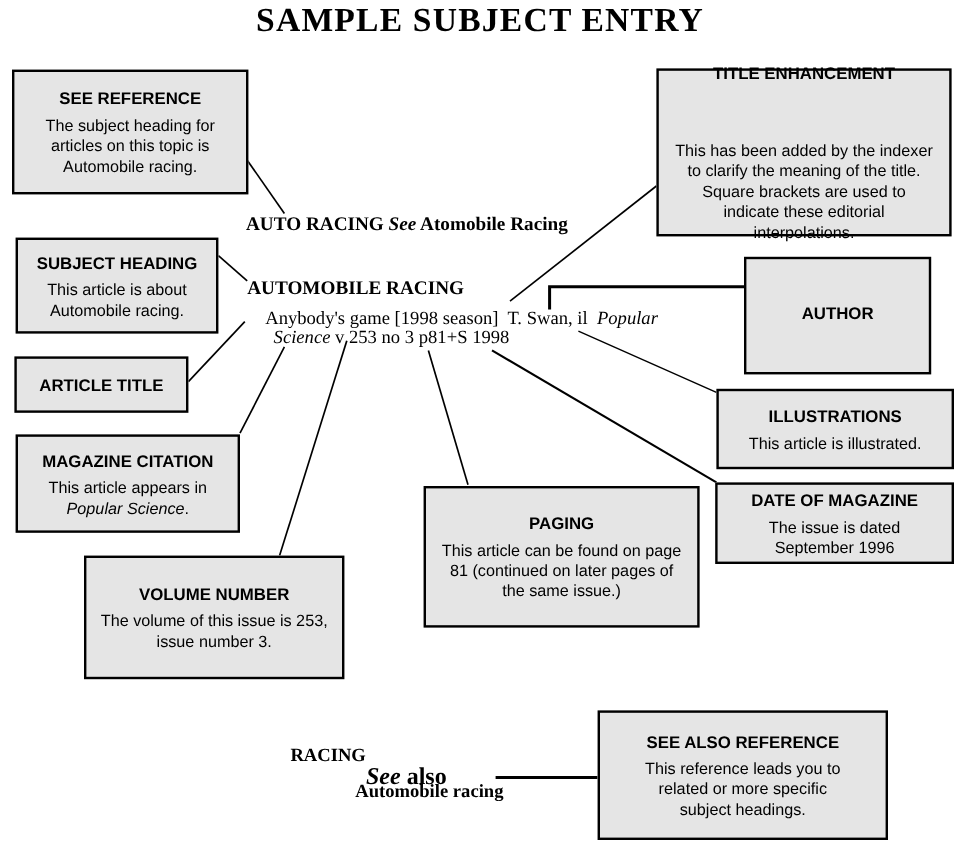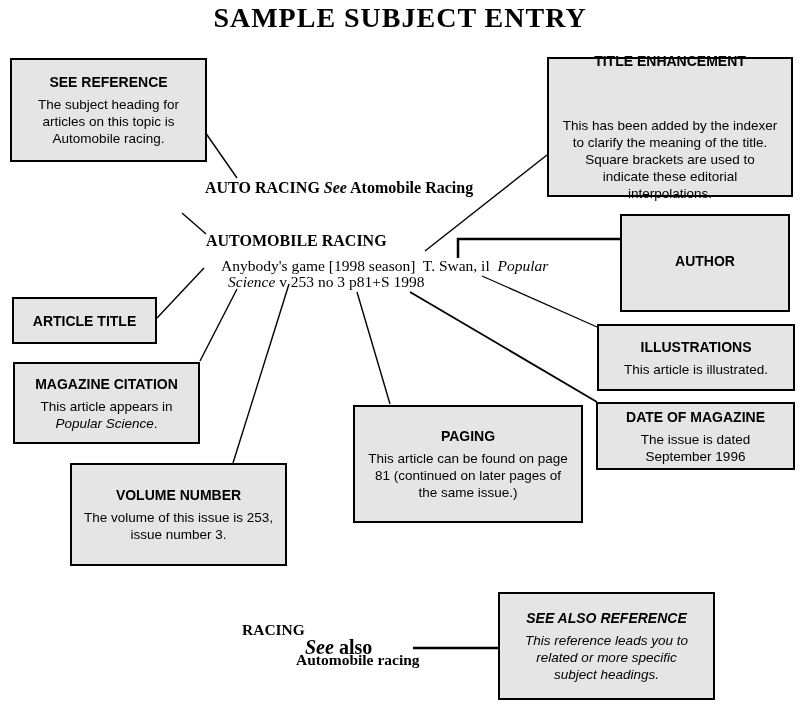--- a/index.html
+++ b/index.html
@@ -54,20 +54,24 @@
   <div class="callout" style="left:10px;top:58px;width:197px;height:104px;">
     <div class="box-title">SEE REFERENCE</div>
     <div class="box-body" style="max-width:160px;">The subject heading for articles on this topic is Automobile racing.</div>
   </div>
 
   <div class="callout" style="left:547px;top:57px;width:246px;height:140px;gap:14px;">
     <div class="box-title">TITLE ENHANCEMENT</div>
     <div class="box-body" style="max-width:218px;margin-top:28px;">This has been added by the indexer to clarify the meaning of the title. Square brackets are used to indicate these editorial interpolations.</div>
   </div>
 
+  <div class="callout" style="left:13px;top:198px;width:169px;height:80px;">
+    <div class="box-title">SUBJECT HEADING</div>
+    <div class="box-body" style="max-width:145px;">This article is about Automobile racing.</div>
+  </div>
 
   <div class="callout" style="left:12px;top:297px;width:145px;height:47px;">
     <div class="box-title" style="margin-bottom:0;">ARTICLE TITLE</div>
   </div>
 
   <div class="callout" style="left:13px;top:362px;width:187px;height:82px;">
     <div class="box-title">MAGAZINE CITATION</div>
     <div class="box-body" style="max-width:160px;"><span>This article appears in</span>
       <span class="ital">Popular Science</span><span>.</span></div>
   </div>
@@ -75,32 +79,32 @@
   <div class="callout" style="left:70px;top:463px;width:217px;height:103px;">
     <div class="box-title">VOLUME NUMBER</div>
     <div class="box-body" style="max-width:225px;">The volume of this issue is 253, issue number 3.</div>
   </div>
 
   <div class="callout" style="left:353px;top:405px;width:230px;height:118px;">
     <div class="box-title">PAGING</div>
     <div class="box-body" style="max-width:200px;">This article can be found on page 81 (continued on later pages of the same issue.)</div>
   </div>
 
-  <div class="callout" style="left:620px;top:214px;width:170px;height:98px;">
+  <div class="callout" style="left:620px;top:214px;width:156px;height:98px;">
     <div class="box-title">AUTHOR</div>
   </div>
 
   <div class="callout" style="left:597px;top:324px;width:198px;height:67px;">
     <div class="box-title">ILLUSTRATIONS</div>
     <div class="box-body">This article is illustrated.</div>
   </div>
 
   <div class="callout" style="left:596px;top:402px;width:199px;height:68px;">
     <div class="box-title">DATE OF MAGAZINE</div>
     <div class="box-body" style="max-width:150px;">The issue is dated September 1996</div>
   </div>
 
-  <div class="callout" style="left:498px;top:592px;width:217px;height:108px;font-style:italic;">
+  <div class="callout" style="left:498px;top:592px;width:242px;height:108px;">
     <div class="box-title">SEE ALSO REFERENCE</div>
     <div class="box-body" style="max-width:185px;">This reference leads you to related or more specific subject headings.</div>
   </div>
 
 </div>
 
 </body></html>

